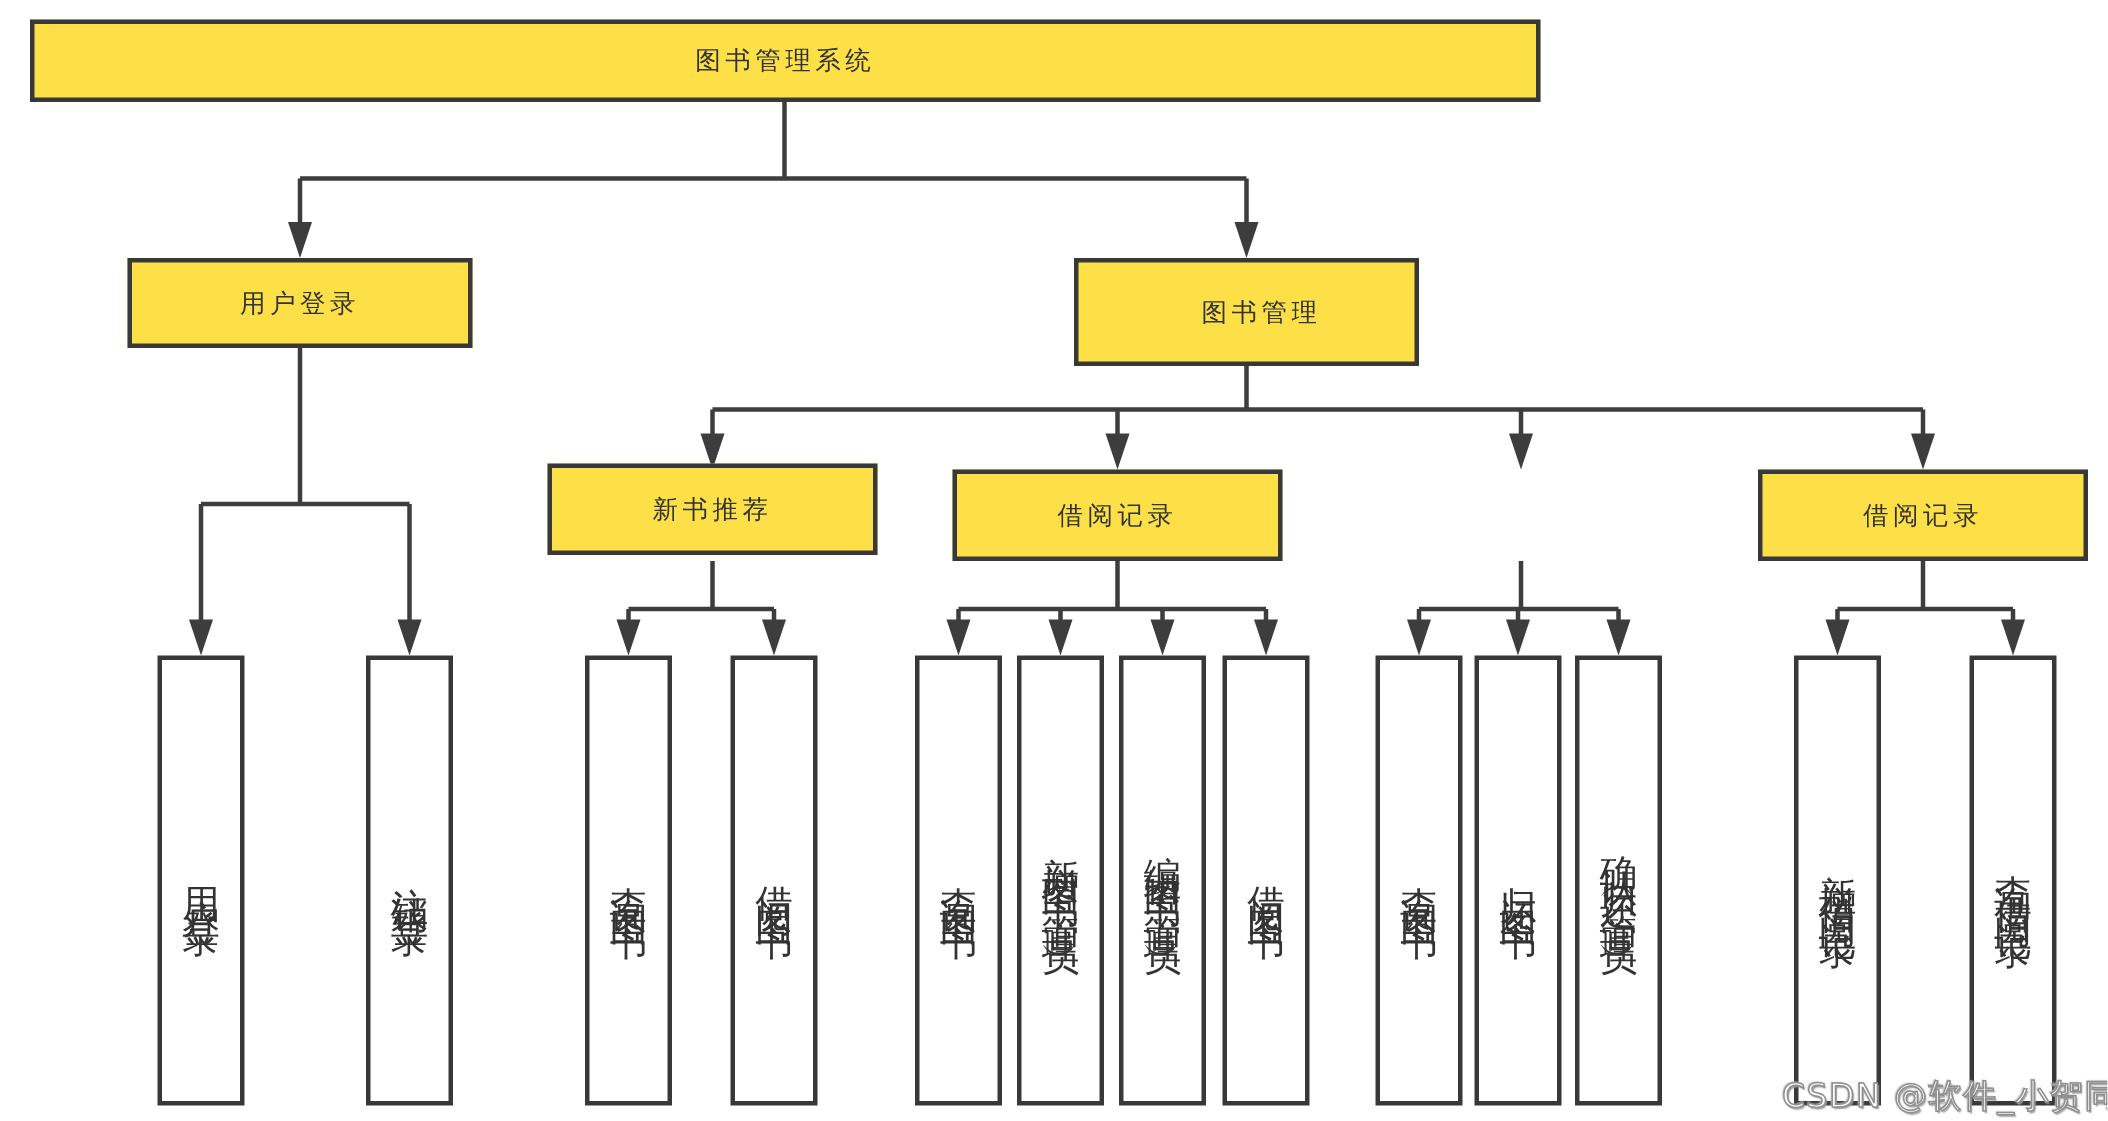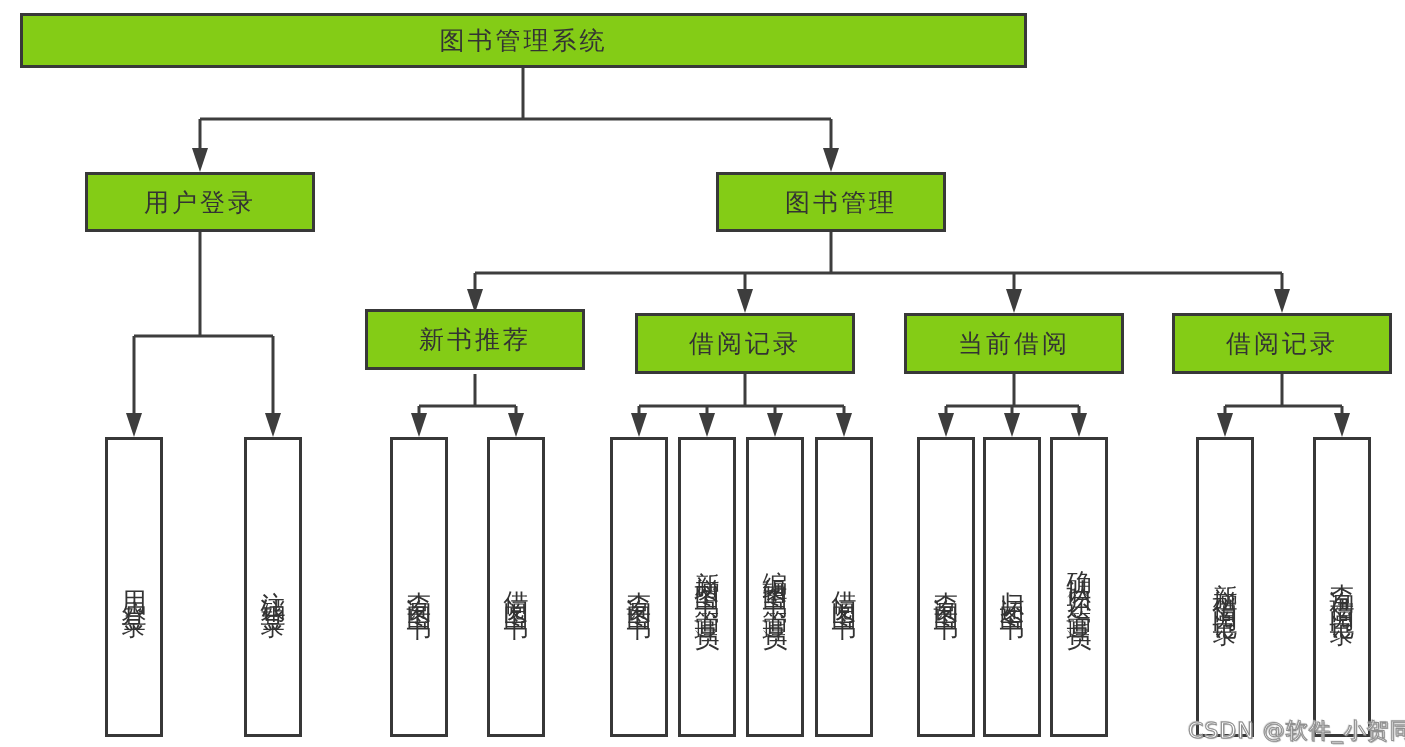--- a/index.html
+++ b/index.html
@@ -10,23 +10,23 @@
     font-family:"DejaVu Sans","Liberation Sans",sans-serif;
     overflow:hidden;
   }
   .wires { position:absolute; left:0; top:0; width:1405px; height:747px; pointer-events:none; }
   .wires line { stroke:#3d3d3d; stroke-width:3; }
   .wires polygon { fill:#3d3d3d; }
   .node {
     position:absolute;
     box-sizing:border-box;
     border:3px solid #383838;
-    background:#84cc16;
+    background:#fde047;
     display:flex; align-items:center; justify-content:center;
-    font-size:25px; color:#333333;
+    font-size:17px; color:#333333;
     letter-spacing:3px;
     white-space:nowrap;
   }
   .leaf {
     position:absolute;
     top:437px; width:58px; height:300px;
     box-sizing:border-box;
     border:3px solid #383838;
     background:#ffffff;
     display:flex; align-items:center; justify-content:center;
@@ -119,25 +119,24 @@
       <line x1="1225" y1="406" x2="1225" y2="415"></line>
       <line x1="1342" y1="406" x2="1342" y2="415"></line>
       <polygon points="1217,413 1233,413 1225,437"></polygon>
       <polygon points="1334,413 1350,413 1342,437"></polygon>
     </g>
   </svg>
 
   <div class="node" style="left:20px; top:13px; width:1007px; height:55px;">图书管理系统</div>
 
   <div class="node" style="left:85px; top:172px; width:230px; height:60px;">用户登录</div>
-  <div class="node" style="left:716px; top:172px; width:230px; height:60px;padding-left:20px;">图书管理</div>
+  <div class="node" style="left:716px; top:172px; width:230px; height:72px;padding-left:20px;">图书管理</div>
 
   <div class="node" style="left:365px; top:309px; width:220px; height:61px;">新书推荐</div>
   <div class="node" style="left:635px; top:313px; width:220px; height:61px;">借阅记录</div>
-  <div class="node" style="left:904px; top:313px; width:220px; height:61px;">当前借阅</div>
   <div class="node" style="left:1172px; top:313px; width:220px; height:61px;">借阅记录</div>
 
   <div class="leaf" style="left:105px;">
     <span class="vtext">用户登录</span>
   </div>
   <div class="leaf" style="left:244px;">
     <span class="vtext">注销登录</span>
   </div>
 
   <div class="leaf" style="left:390px;">

